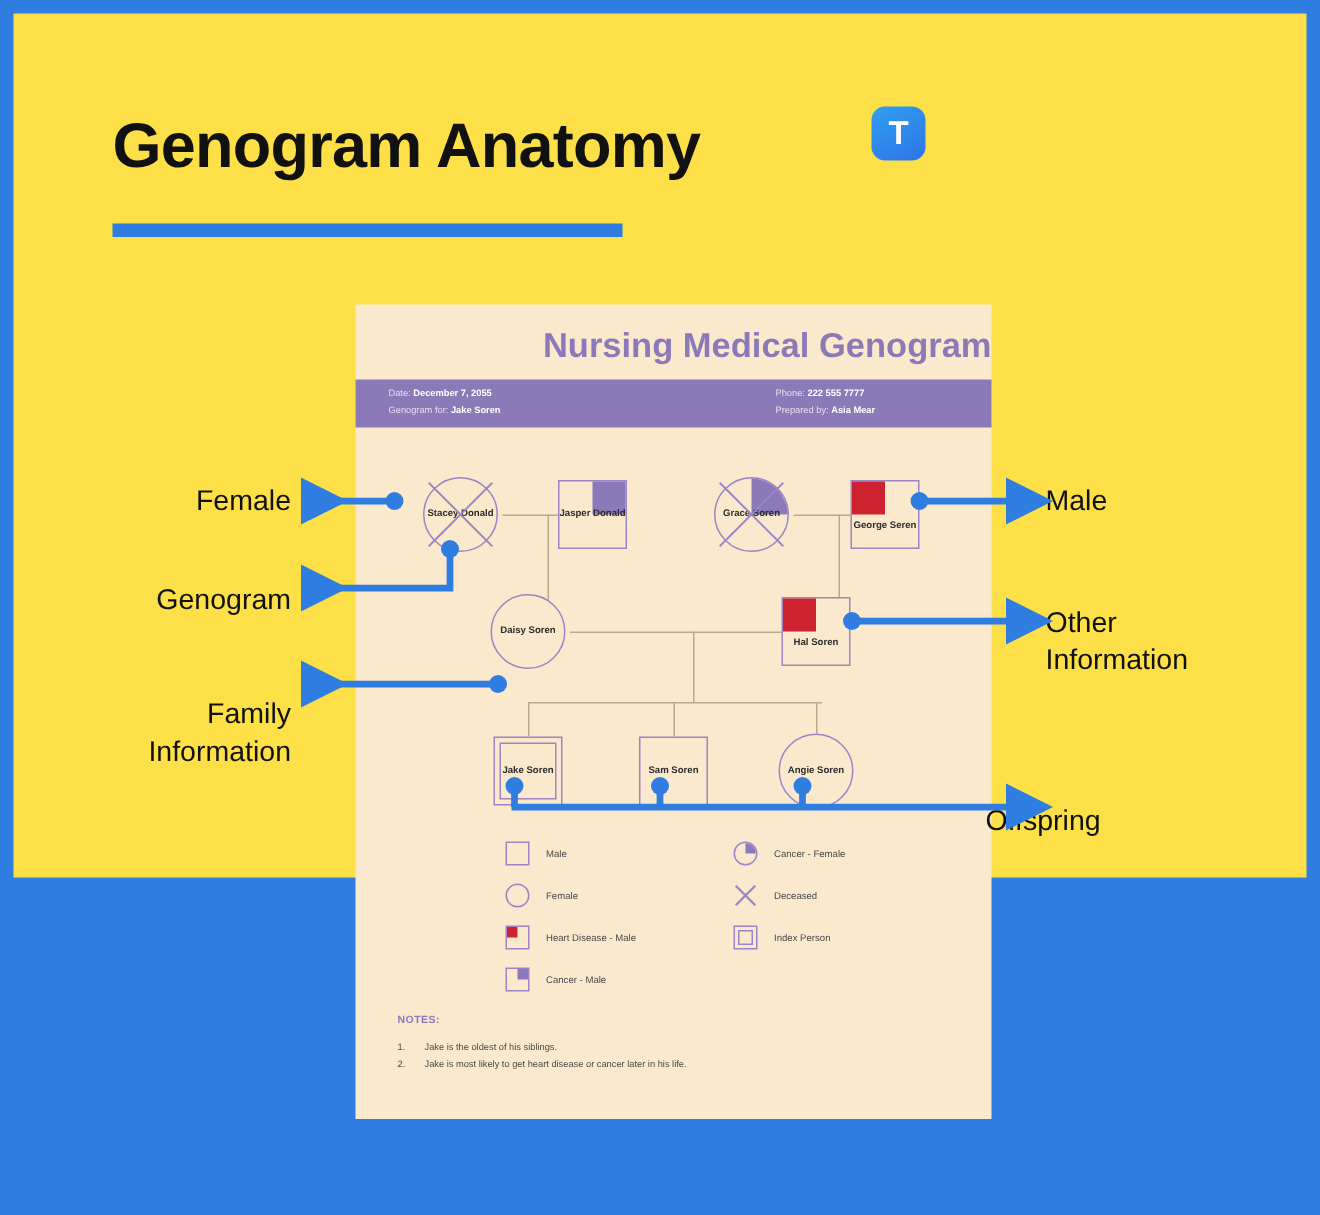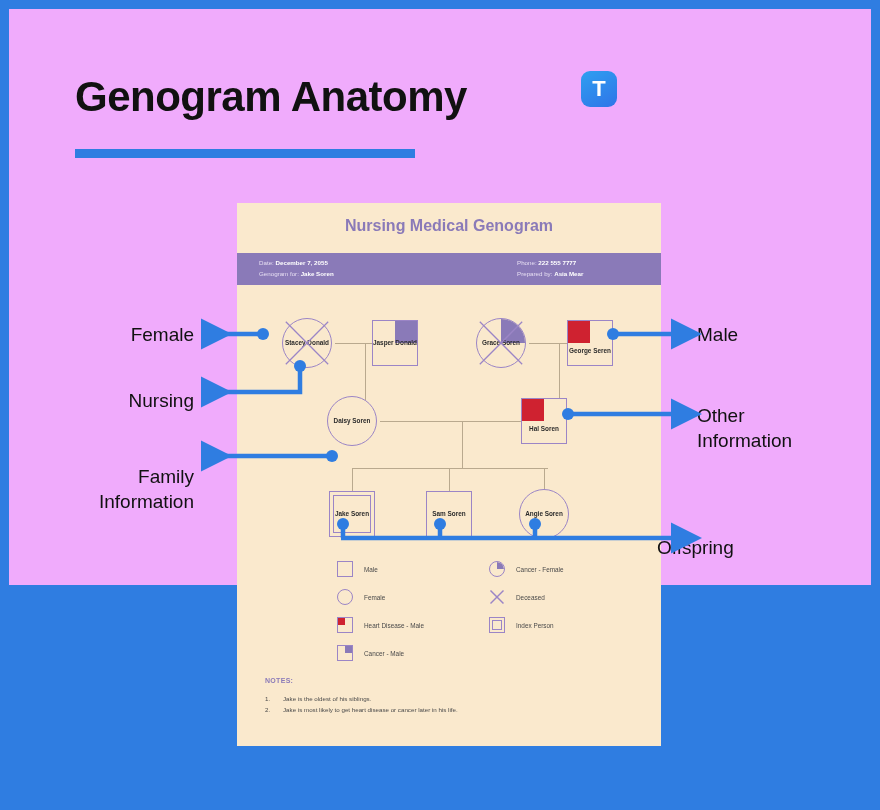--- a/index.html
+++ b/index.html
@@ -16,21 +16,21 @@
   .page {
     position: absolute;
     left: 0; top: 0;
     width: 880px; height: 810px;
     background: #2f7de1;
   }
   .page-inner {
     position: absolute;
     left: 9px; top: 9px;
     width: 862px; height: 576px;
-    background: #f0abfc;
+    background: #fde047;
   }
 
   
   .title {
     position: absolute;
     left: 66px; top: 64px;
     font-size: 42px;
     font-weight: 700;
     color: #111111;
     letter-spacing: -0.5px;
@@ -81,22 +81,22 @@
   
   .card {
     position: absolute;
     left: 228px; top: 194px;
     width: 424px; height: 543px;
     background: #fae9cd;
   }
   .card-title {
     position: absolute;
     left: 0; right: 0; top: 14px;
-    text-align: center;
-    font-size: 16px;
+    text-align: right;
+    font-size: 23px;
     font-weight: 700;
     color: #8a7ab8;
   }
   .meta-bar {
     position: absolute;
     left: 0; top: 50px;
     width: 424px; height: 32px;
     background: #8a7ab8;
   }
   .meta-col {
@@ -428,21 +428,21 @@
         </li>
         <li>
           <span class="notes-num">2.</span>
           <span>Jake is most likely to get heart disease or cancer later in his life.</span>
         </li>
       </ul>
     </div>
   </div>
 
   <div class="callout left" style="left:0px; top:313px; width:185px;">Female</div>
-  <div class="callout left" style="left:0px; top:379px; width:185px;">Nursing</div>
+  <div class="callout left" style="left:0px; top:379px; width:185px;">Genogram</div>
   <div class="callout left" style="left:0px; top:455px; width:185px; top:455px;">Family
 Information</div>
 
   <div class="callout right" style="left:688px; top:313px;">Male</div>
   <div class="callout right" style="left:688px; top:394px;">Other
 Information</div>
   <div class="callout right" style="left:648px; top:526px;">Offspring</div>
 
  </div>
 </div>

